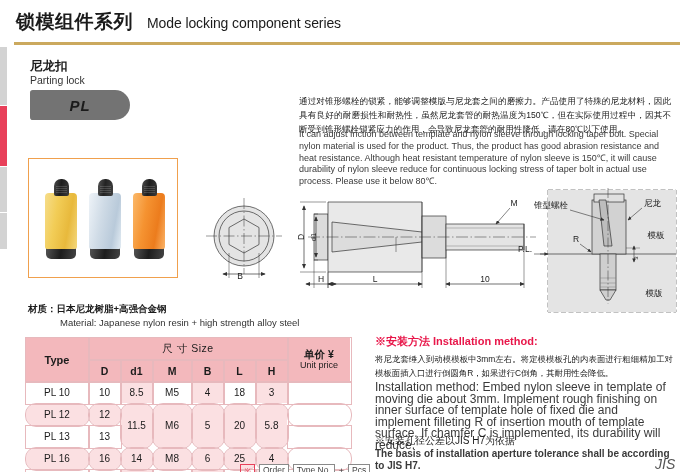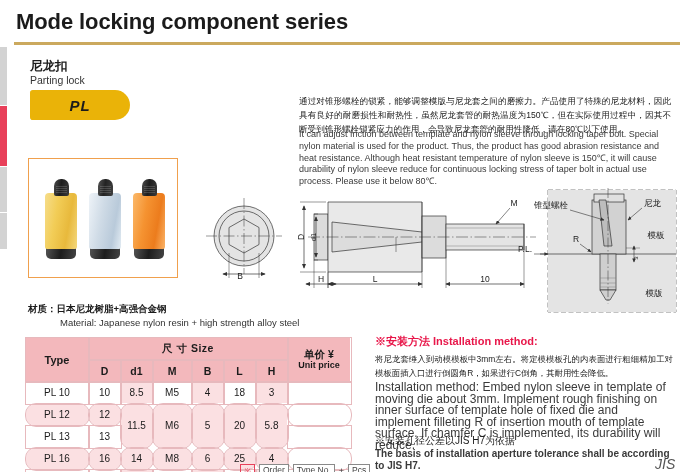--- a/index.html
+++ b/index.html
@@ -32,22 +32,22 @@
     gap: 14px;
     white-space: nowrap;
   }
   .title-cn {
     font-size: 19px;
     font-weight: bold;
     letter-spacing: 0.5px;
     color: #1b1b1b;
   }
   .title-en {
-    font-size: 22px;
-    font-weight: bold;
+    font-size: 14px;
+    font-weight: normal;
     letter-spacing: -0.1px;
     color: #1b1b1b;
   }
   .header-rule {
     position: absolute;
     left: 14px; top: 42px;
     width: 666px; height: 3px;
     background: #cba95e;
   }
 
@@ -73,21 +73,21 @@
   .part-name-en {
     position: absolute;
     left: 30px; top: 74px;
     font-size: 10.5px;
     color: #333333;
   }
   .pl-badge {
     position: absolute;
     left: 30px; top: 90px;
     width: 100px; height: 30px;
-    background: #eab308;
+    background: #737373;
     border-top-right-radius: 16px;
     border-bottom-right-radius: 16px;
     border-top-left-radius: 3px;
     border-bottom-left-radius: 3px;
     display: flex;
     align-items: center;
     justify-content: center;
     color: #1b1b1b;
     font-size: 15px;
     font-weight: bold;
@@ -198,25 +198,25 @@
   .spec-table th, .spec-table td {
     border: 1px solid #ffffff;
     outline: 0.5px solid #e7b9bd;
     text-align: center;
     padding: 0;
     height: 21px;
     font-weight: normal;
   }
   .spec-table th { background: #f3b8bc; }
   .spec-table th.hdr-type { width: 62px; font-size: 11px; font-weight: bold; }
-  .spec-table th.hdr-size { font-size: 10.5px; font-weight: bold; letter-spacing: .5px; }
+  .spec-table th.hdr-size { font-size: 10.5px; font-weight: normal; letter-spacing: .5px; }
   .spec-table th.hdr-sub  { width: 31px; font-size: 10.5px; font-weight: bold; }
   .spec-table th.hdr-price { width: 62px; line-height: 11px; padding: 1px 0; }
   .hdr-price .pc { font-size: 10.5px; font-weight: bold; display:block; }
-  .hdr-price .pe { font-size: 9px; font-weight: bold; display:block; }
+  .hdr-price .pe { font-size: 9px; font-weight: normal; display:block; }
   .spec-table td.type-cell { font-size: 10px; width: 62px; }
   .spec-table tr.row-alt td { background: #fbe0e2; border-radius: 10px; }
   .spec-table tr.row-norm td { background: #ffffff; }
   .spec-table td.shade { background: #fbe0e2 !important; }
   .spec-table td.plain { background: #ffffff !important; }
   .spec-table td.price-cell { background: #ffffff !important; }
 
   
   .install-title {
     position: absolute;
@@ -289,20 +289,21 @@
     font-size: 14px;
     color: #555;
     font-style: italic;
   }
 </style>
 </head>
 <body>
 
 <div class="page-header">
   <div class="titles">
+    <span class="title-cn">锁模组件系列</span>
     <span class="title-en">Mode locking component series</span>
   </div>
 </div>
 <div class="header-rule"></div>
 
 <div class="edge-bar gray-top"></div>
 <div class="edge-bar accent"></div>
 <div class="edge-bar gray-mid"></div>
 <div class="edge-bar gray-bot"></div>
 

